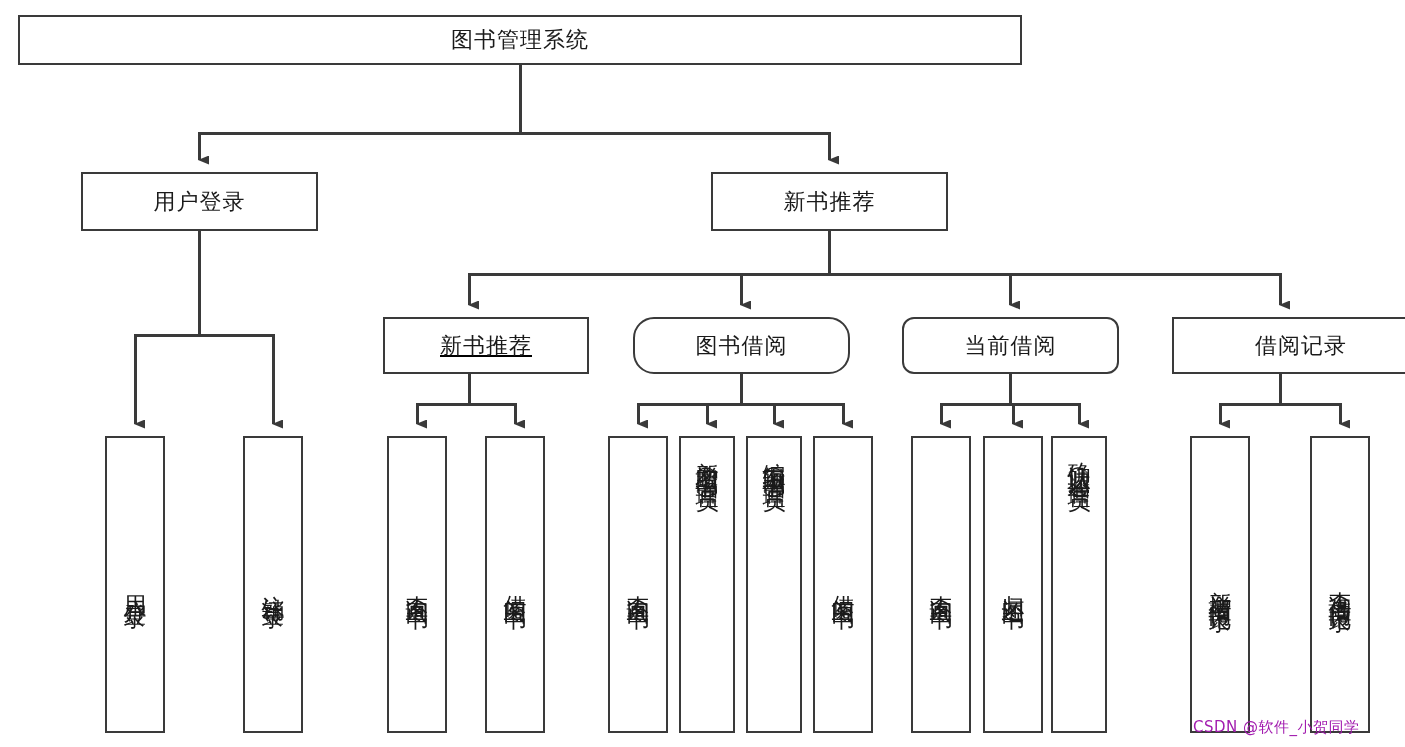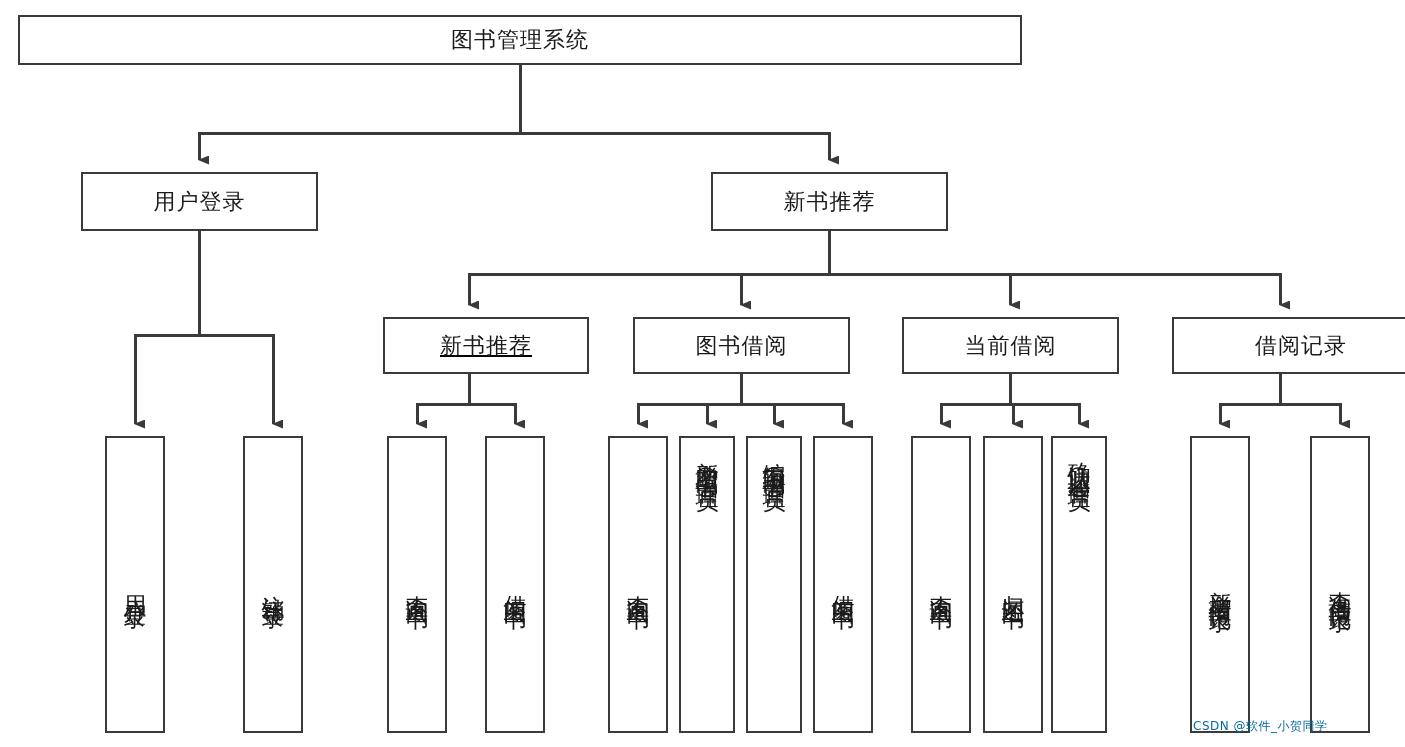--- a/index.html
+++ b/index.html
@@ -62,22 +62,22 @@
     align-items: center;
   }
   .node-v.fit-top {
     align-items: flex-start;
   }
   .node-v.fit-top .node-label {
     margin-top: 6px;
   }
   .watermark {
     position: absolute;
-    color: #0369a1;
-    font-size: 12px;
+    color: #a21caf;
+    font-size: 15px;
     letter-spacing: 0.5px;
     white-space: nowrap;
     user-select: none;
   }
 </style>
 </head>
 <body>
 
 <div id="diagram-root">
 
@@ -138,24 +138,24 @@
   <div class="node-box node-h" style="left: 81px; top: 172px; width: 237px; height: 59px;">
     <span class="node-label">用户登录</span>
   </div>
   <div class="node-box node-h" style="left: 711px; top: 172px; width: 237px; height: 59px;">
     <span class="node-label">新书推荐</span>
   </div>
 
   <div class="node-box node-h" style="left: 383px; top: 317px; width: 206px; height: 57px; text-decoration: underline;">
     <span class="node-label">新书推荐</span>
   </div>
-  <div class="node-box node-h" style="left: 633px; top: 317px; width: 217px; height: 57px;">
+  <div class="node-box node-h" style="left: 633px; top: 317px; width: 217px; height: 57px; border-radius: 21px;">
     <span class="node-label">图书借阅</span>
   </div>
-  <div class="node-box node-h" style="left: 902px; top: 317px; width: 217px; height: 57px;">
+  <div class="node-box node-h" style="left: 902px; top: 317px; width: 217px; height: 57px; border-radius: 12px;">
     <span class="node-label">当前借阅</span>
   </div>
   <div class="node-box node-h" style="left: 1172px; top: 317px; width: 258px; height: 57px;">
     <span class="node-label">借阅记录</span>
   </div>
 
   <div class="node-box node-v fit-center" style="left: 105px; top: 436px; width: 60px; height: 297px;">
     <span class="node-label">用户登录</span>
   </div>
   <div class="node-box node-v fit-center" style="left: 243px; top: 436px; width: 60px; height: 297px;">

